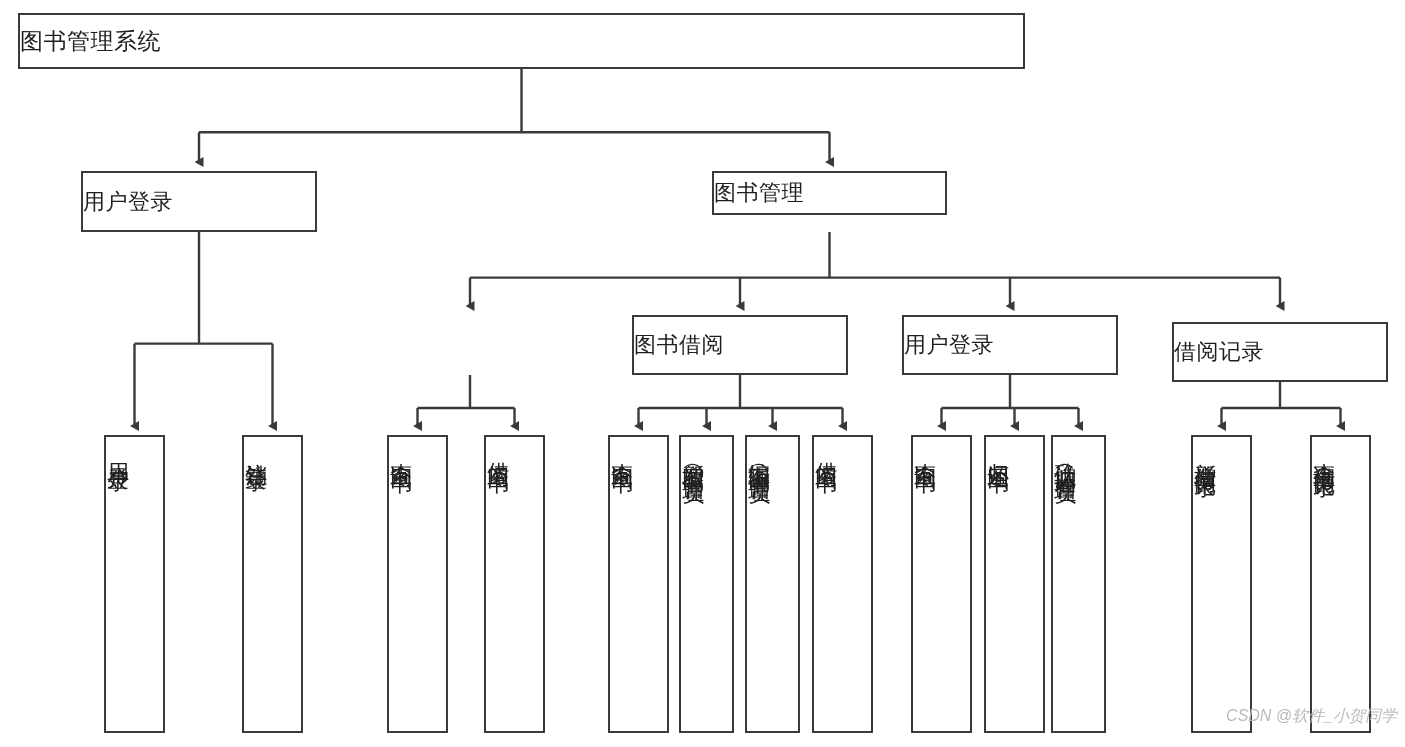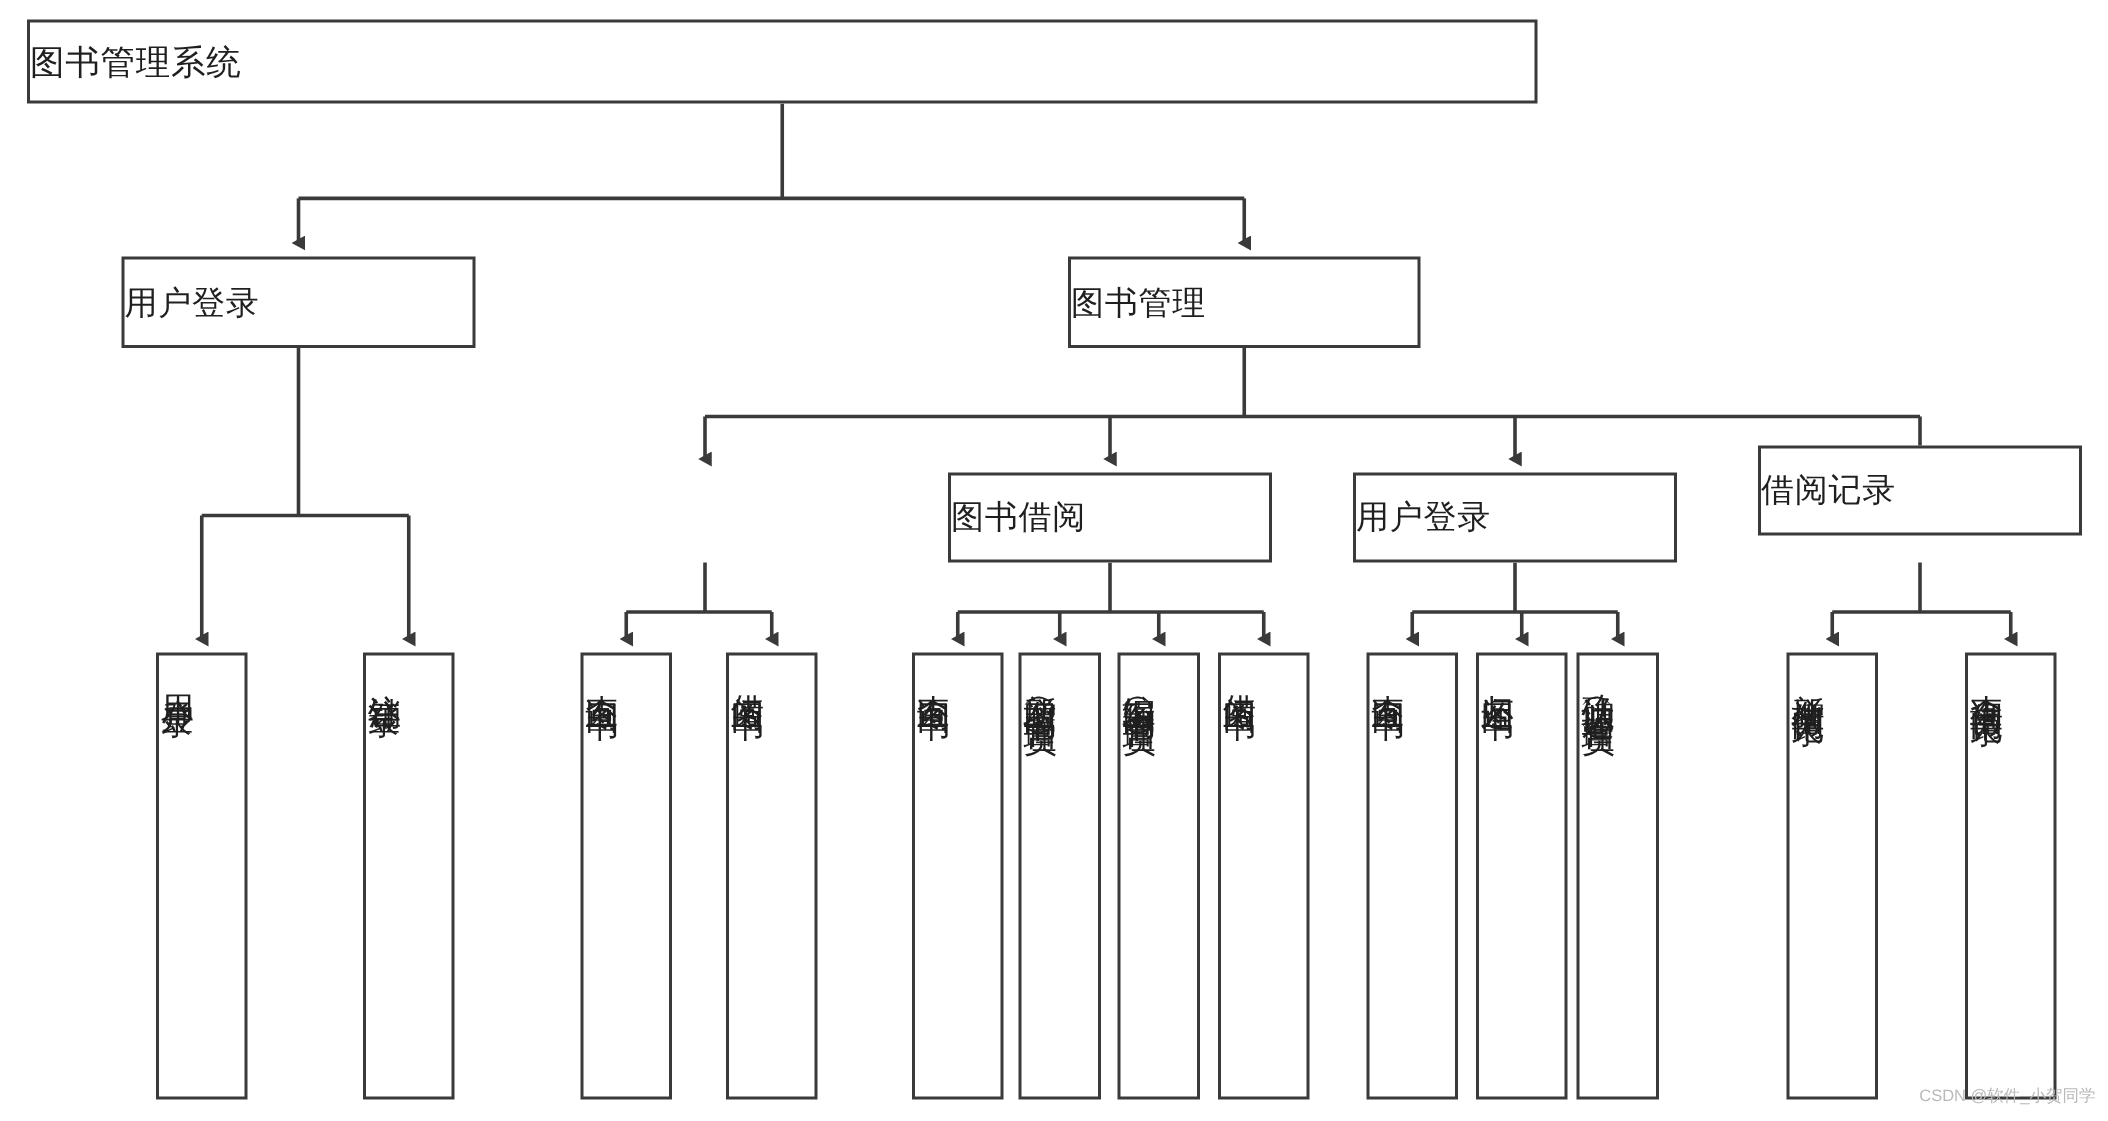--- a/index.html
+++ b/index.html
@@ -55,26 +55,27 @@
     font-size: 22px;
     writing-mode: vertical-rl;
     text-orientation: upright;
     letter-spacing: 3px;
     white-space: nowrap;
     display: block;
   }
   .watermark {
     position: absolute;
     right: 8px;
-    bottom: 9px;
-    font-size: 11px;
+    bottom: 20px;
+    font-size: 16px;
     color: #b9b9b9;
     font-family: "Liberation Sans", "DejaVu Sans", sans-serif;
     white-space: nowrap;
     pointer-events: none;
+    font-style: italic;
   }
 </style>
 </head>
 <body>
 
 <div id="diagram-root">
 
   <svg id="diagram-svg" viewBox="0 0 1405 747" xmlns="http://www.w3.org/2000/svg">
     <defs>
       <marker id="arrowhead" markerWidth="10" markerHeight="9" refX="5" refY="4.5" orient="auto" markerUnits="userSpaceOnUse">
@@ -118,31 +119,31 @@
       </g>
   </svg>
 
   <div class="node-box root horizontal" style="left: 18px; top: 13px; width: 1007px; height: 56px;">
     <span class="node-label">图书管理系统</span>
   </div>
 
   <div class="node-box horizontal" style="left: 81px; top: 171px; width: 236px; height: 61px;">
     <span class="node-label">用户登录</span>
   </div>
-  <div class="node-box horizontal" style="left: 712px; top: 171px; width: 235px; height: 61px;">
+  <div class="node-box horizontal" style="left: 712px; top: 171px; width: 235px; height: 44px;">
     <span class="node-label">图书管理</span>
   </div>
 
   <div class="node-box horizontal" style="left: 632px; top: 315px; width: 216px; height: 60px;">
     <span class="node-label">图书借阅</span>
   </div>
   <div class="node-box horizontal" style="left: 902px; top: 315px; width: 216px; height: 60px;">
     <span class="node-label">用户登录</span>
   </div>
-  <div class="node-box horizontal" style="left: 1172px; top: 297px; width: 216px; height: 60px;">
+  <div class="node-box horizontal" style="left: 1172px; top: 322px; width: 216px; height: 60px;">
     <span class="node-label">借阅记录</span>
   </div>
 
   <div class="node-box vertical" style="left: 104px; top: 435px; width: 61px; height: 298px;">
     <span class="node-label">用户登录</span>
   </div>
   <div class="node-box vertical" style="left: 242px; top: 435px; width: 61px; height: 298px;">
     <span class="node-label">注销登录</span>
   </div>
 

